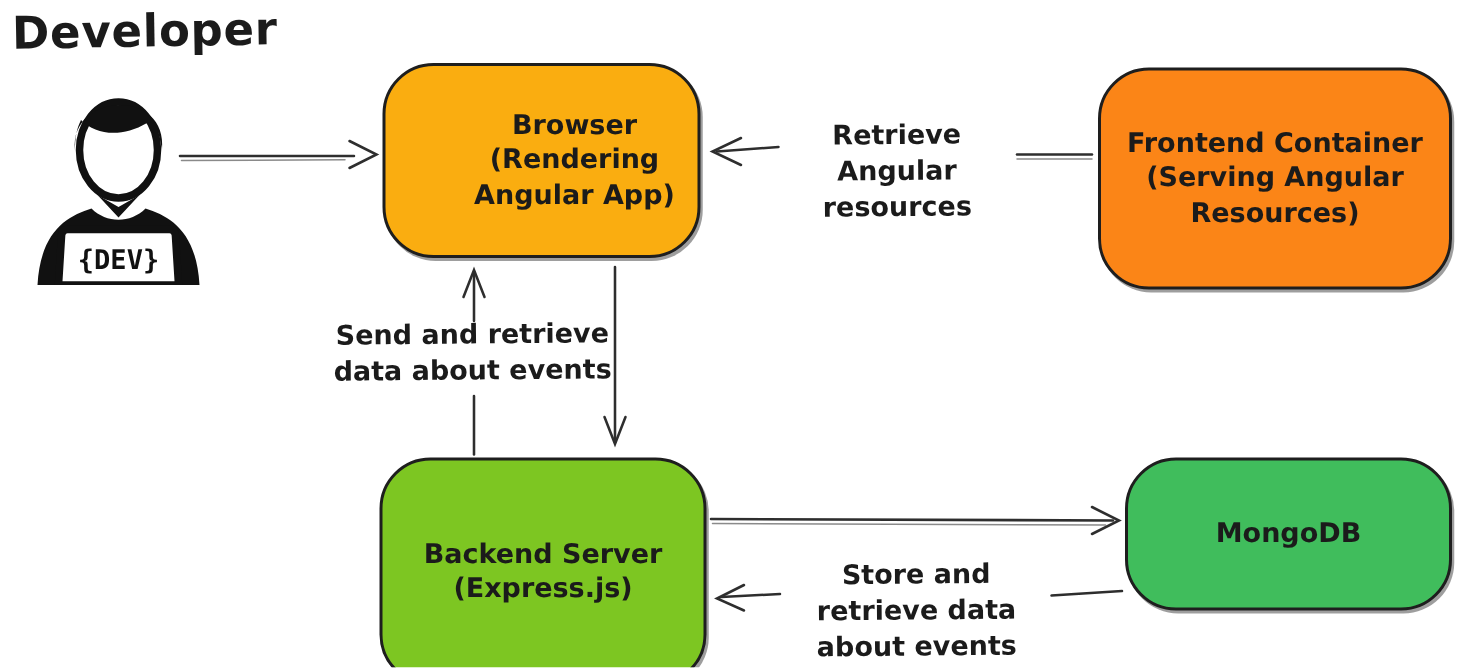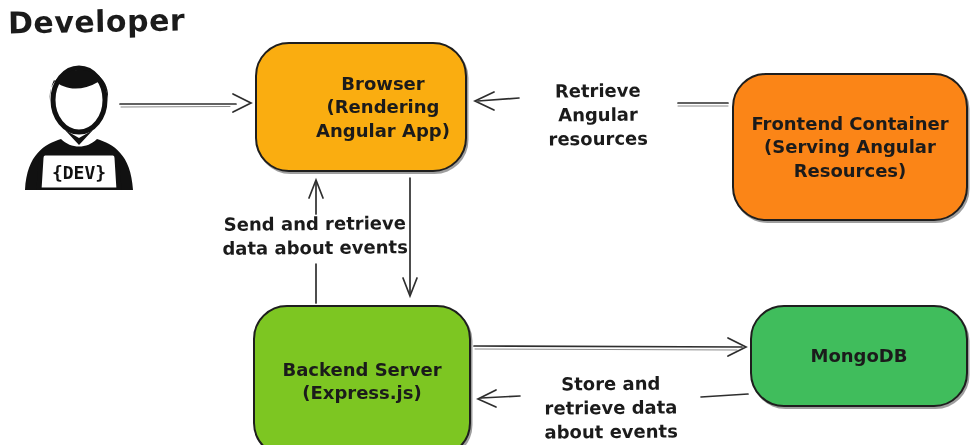--- a/index.html
+++ b/index.html
@@ -14,21 +14,21 @@
   }
   .node{
     border:2.5px solid #1e1e1e;border-radius:34px;
     display:flex;align-items:center;justify-content:center;text-align:center;
     font-size:18px;font-weight:600;line-height:1.3;z-index:2;
     box-shadow:1.5px 2px 0 rgba(40,40,40,.45);
     box-sizing:border-box;
   }
   .node .node-label{padding:0 12px;}
   #node-browser {left:255px;top:42px;width:212px;height:130px;}
-  #node-frontend{left:732px;top:45px;width:236px;height:148px;margin-top:28px;}
+  #node-frontend{left:732px;top:45px;width:236px;height:148px;}
   #node-backend {left:253px;top:305px;width:218px;height:152px;}
   #node-mongodb {left:750px;top:305px;width:218px;height:102px;}
   #arrow-layer{left:0;top:0;z-index:3;pointer-events:none;}
   .edge-label{
     text-align:center;font-size:18px;font-weight:600;line-height:24px;z-index:4;
     transform:rotate(-0.5deg);
   }
   #label-retrieve{left:515px;top:79px;width:166px;}
   #label-send{left:220px;top:212px;width:190px;}
   #label-store{left:523px;top:372px;width:176px;}

